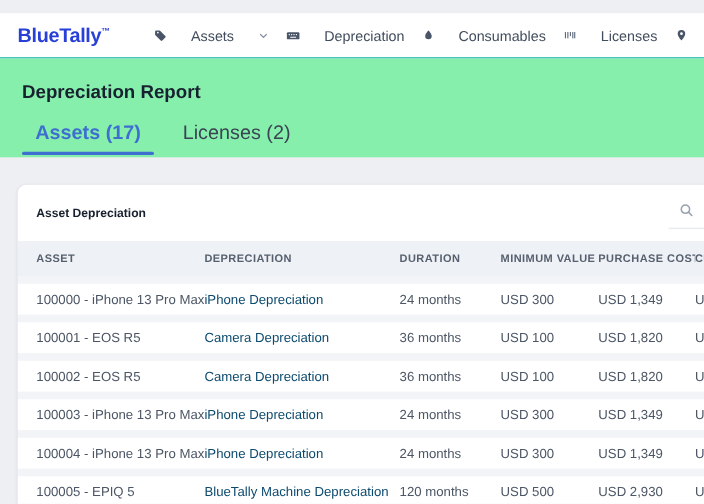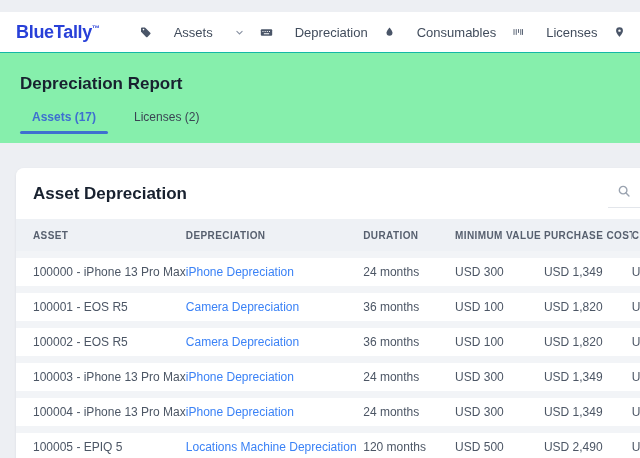--- a/index.html
+++ b/index.html
@@ -23,42 +23,42 @@
     display:flex; align-items:center; gap:22px;
     font-size:13px; font-weight:500; color:#414c5c; cursor:pointer;
   }
   .nav-item svg { display:block; color:#4a5568; }
   .chev svg { color:#8a93a3; }
   
   .page-head { background:#86efac; padding:0 20px; height:102px; }
   .page-title { padding-top:21px; font-size:17px; font-weight:700; color:#18212f; }
   .tabs { display:flex; align-items:flex-end; margin-top:16px; }
   .tab {
-    font-size:12px; font-weight:500; color:#3a4453;
+    font-size:18px; font-weight:500; color:#3a4453;
     padding:0 12px 10px 12px; cursor:pointer; position:relative;
   }
   .tab.active { color:#3e6fd0; font-weight:600; }
   .tab.active::after {
     content:""; position:absolute; left:0; right:0; bottom:0;
     height:3px; background:#3e6fd0; border-radius:2px;
   }
   .tab + .tab { margin-left:14px; }
   
   .main { position:absolute; left:0; right:0; top:143px; bottom:0; background:#edeff3; }
   .card {
     position:absolute; left:16px; top:25px; width:744px; bottom:-4px;
     background:#f2f4f7; border-radius:8px 8px 0 0;
     box-shadow:0 1px 3px rgba(16,24,40,.08);
     overflow:hidden;
   }
   .card-head {
     height:51px; background:#ffffff; position:relative;
     display:flex; align-items:center; padding-left:17px;
   }
-  .card-title { font-size:17px; font-weight:700; color:#18212f; }
+  .card-title { font-size:11px; font-weight:700; color:#18212f; }
   .search-btn {
     position:absolute; left:594px; top:9px; width:28px; height:28px;
     display:flex; align-items:center; justify-content:center;
     color:#9aa3b0; cursor:pointer;
   }
   .search-underline {
     position:absolute; left:592px; top:39px; width:80px; height:1px; background:#e3e6eb;
   }
   
   .thead {
@@ -66,21 +66,21 @@
     padding-left:17px; font-size:10px; font-weight:700; letter-spacing:.4px;
     color:#57606f; text-transform:uppercase;
   }
   .trow {
     height:28px; margin-top:7px; background:#ffffff;
     display:flex; align-items:center; padding-left:17px;
     font-size:12px; color:#4c5665;
   }
   .c1{width:155px}.c2{width:180px}.c3{width:93px}.c4{width:90px}.c5{width:89px}.c6{width:130px}
   .cell { overflow:hidden; white-space:nowrap; padding-right:18px; }
-  .link { color:#3b82f6; cursor:pointer; }
+  .link { color:#0c4a6e; cursor:pointer; }
 </style>
 </head>
 <body>
 
 <header class="topnav">
   <div class="brand">
     <span>BlueTally</span><sup>™</sup>
   </div>
   <nav class="nav-items">
     <div class="nav-item">
@@ -222,21 +222,21 @@
       <div class="cell c1">100004 - iPhone 13 Pro Max</div>
       <div class="cell c2"><span class="link">iPhone Depreciation</span></div>
       <div class="cell c3">24 months</div>
       <div class="cell c4">USD 300</div>
       <div class="cell c5">USD 1,349</div>
       <div class="cell c6">USD</div>
     </div>
 
     <div class="trow">
       <div class="cell c1">100005 - EPIQ 5</div>
-      <div class="cell c2"><span class="link">Locations Machine Depreciation</span></div>
+      <div class="cell c2"><span class="link">BlueTally Machine Depreciation</span></div>
       <div class="cell c3">120 months</div>
       <div class="cell c4">USD 500</div>
-      <div class="cell c5">USD 2,490</div>
+      <div class="cell c5">USD 2,930</div>
       <div class="cell c6">USD</div>
     </div>
 
   </div>
 </main>
 
 </body></html>

